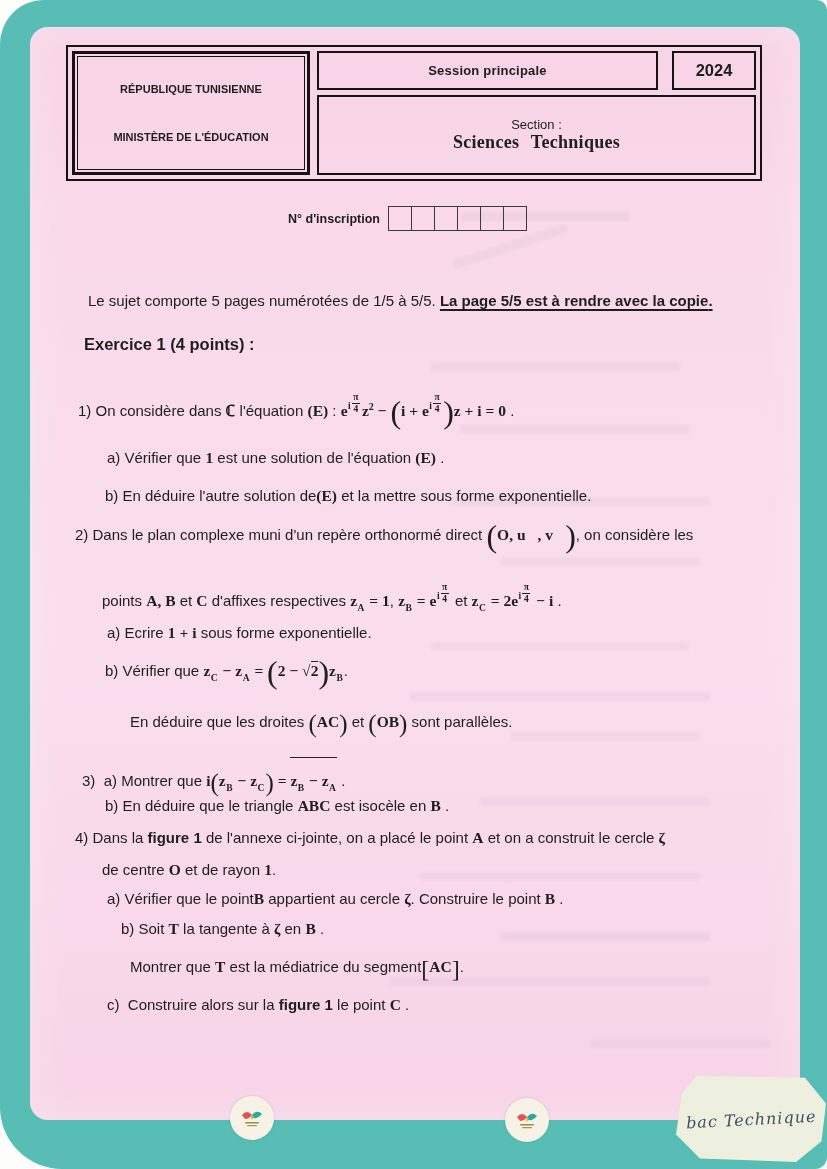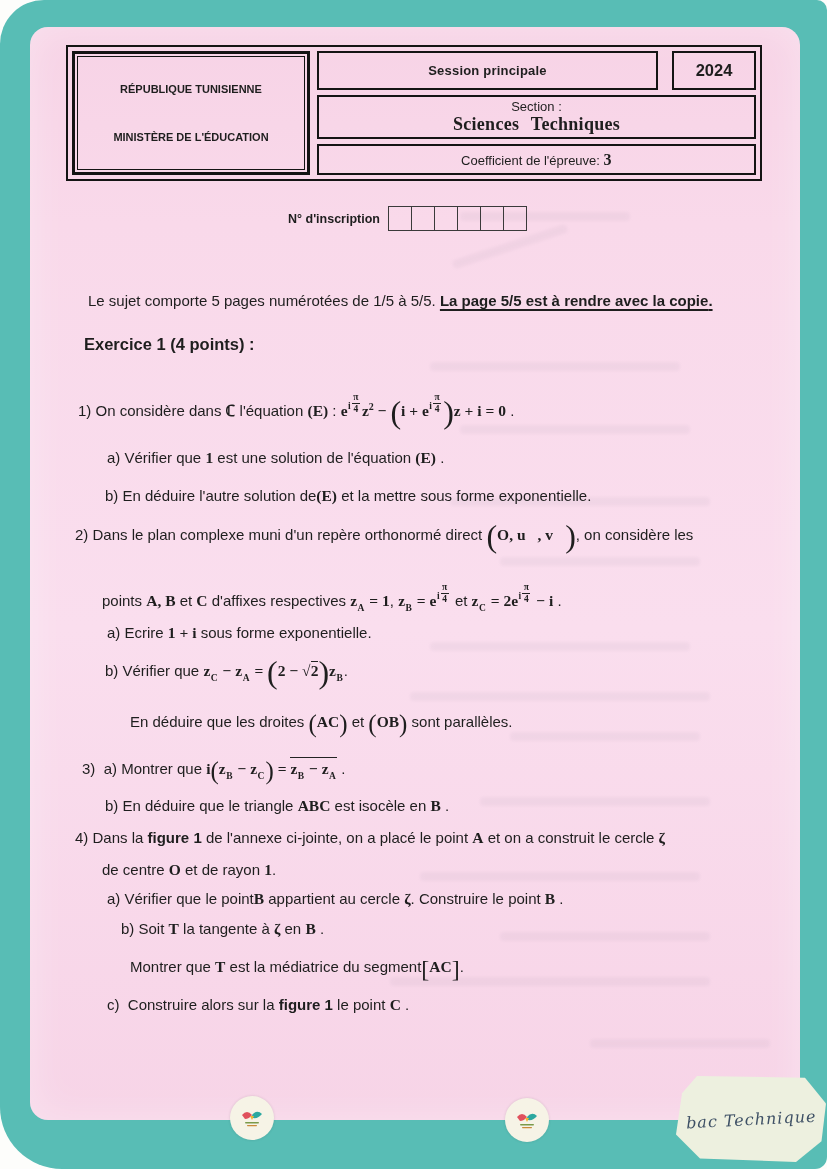--- a/index.html
+++ b/index.html
@@ -43,21 +43,21 @@
   .sp{font-family:"Liberation Serif",serif;font-weight:bold;font-size:10px;vertical-align:6px;}
   .sb{font-family:"Liberation Serif",serif;font-weight:bold;font-size:9.5px;vertical-align:-5px;margin:0 1px 0 .5px;}
   .exp{display:inline-block;vertical-align:7px;font-family:"Liberation Serif",serif;font-weight:bold;
        font-size:9.5px;line-height:1;margin:0 2px 0 .5px;}
   .exp .fr{display:inline-block;text-align:center;vertical-align:-3px;margin-left:1px;}
   .exp .n{display:block;border-bottom:1px solid #222;padding:0 1.5px 0.5px;}
   .exp .d{display:block;padding-top:0.5px;}
   .bigp{font-family:"Liberation Serif",serif;font-weight:normal;font-size:32px;vertical-align:-7px;line-height:0;}
   .bigp.sm{font-size:25px;vertical-align:-5px;}
   .brk{font-family:"Liberation Serif",serif;font-weight:normal;font-size:24px;vertical-align:-5px;line-height:0;}
-  .over{display:inline-block;border-top:1.6px solid #222;padding-top:2px;line-height:1.1;}
+  .over{display:inline-block;border-top:1.6px solid #222;padding-top:14px;line-height:1.1;}
   .radbar{border-top:1.4px solid #222;}
   .bf{font-weight:bold;}
   
   .ghost{position:absolute;height:9px;border-radius:4px;background:#8d7f96;opacity:.07;filter:blur(1.6px);}
   
   .badge{position:absolute;left:277px;top:1092px;width:231px;height:56px;border-radius:28px;
          background:linear-gradient(100deg,#8fd9b8 0%,#d87a6d 16%,#b4c4ec 52%,#78a4e4 100%);
          display:flex;flex-direction:column;justify-content:center;align-items:center;color:#8a3a10;}
   .badge .ar{font-size:13.5px;font-weight:bold;text-decoration:underline;text-underline-offset:3px;}
   .badge .site{font-size:16.5px;font-weight:bold;letter-spacing:.4px;text-decoration:underline;text-underline-offset:3px;}
@@ -104,23 +104,20 @@
             <span class="b13">Session principale</span>
           </div>
           <div class="hbox" style="width:84px;margin-left:8px;">
             <span class="yr">2024</span>
           </div>
         </div>
         <div class="hbox h56">
           <span class="lab">Section :</span>
           <span class="serifB wideWS">Sciences Techniques</span>
         </div>
-        <div class="hbox h30">
-          <span class="lab"><span>Coefficient de l'épreuve: </span><span class="serifB" style="font-size:16px;">3</span></span>
-        </div>
       </div>
     </div>
 
     <div class="insc">
       <span class="lbl">N° d'inscription</span>
       <span class="cells">
           <span class="cell"></span>
           <span class="cell"></span>
           <span class="cell"></span>
           <span class="cell"></span>

